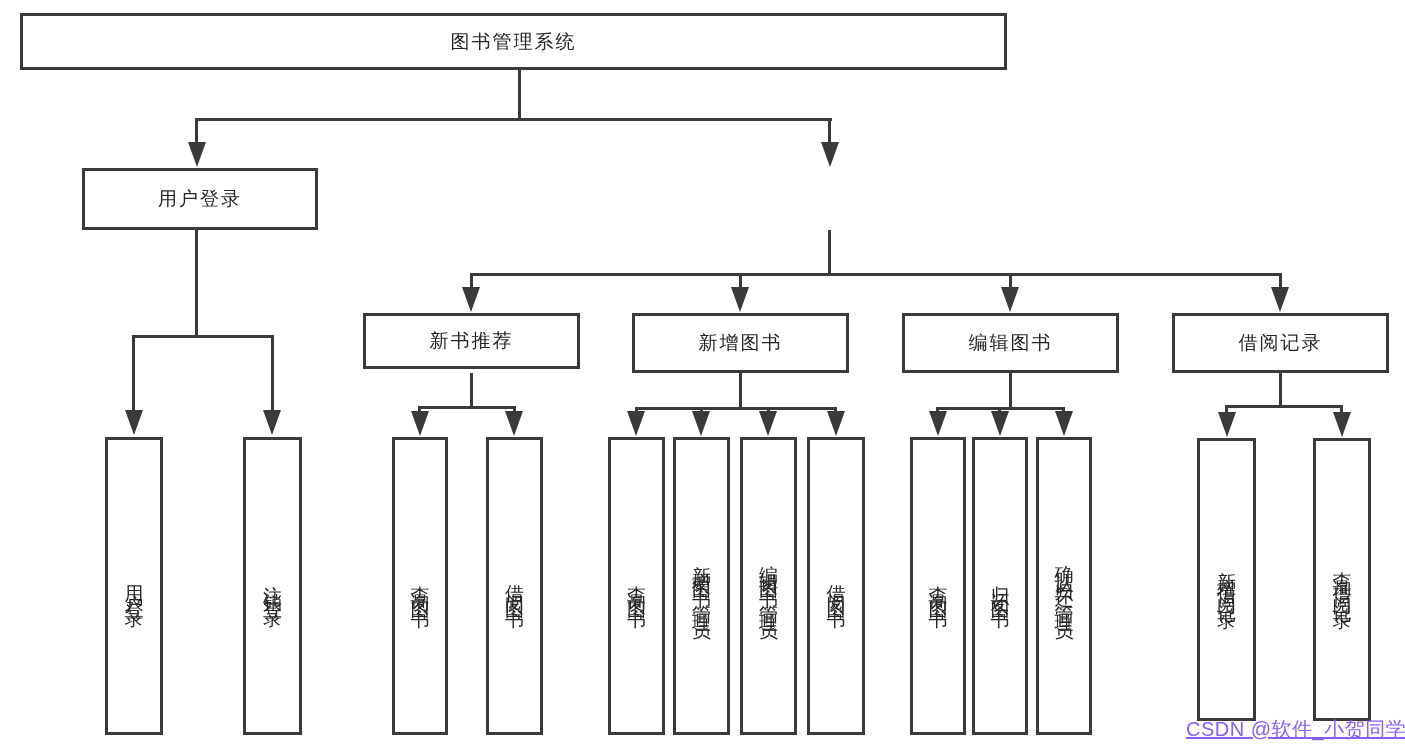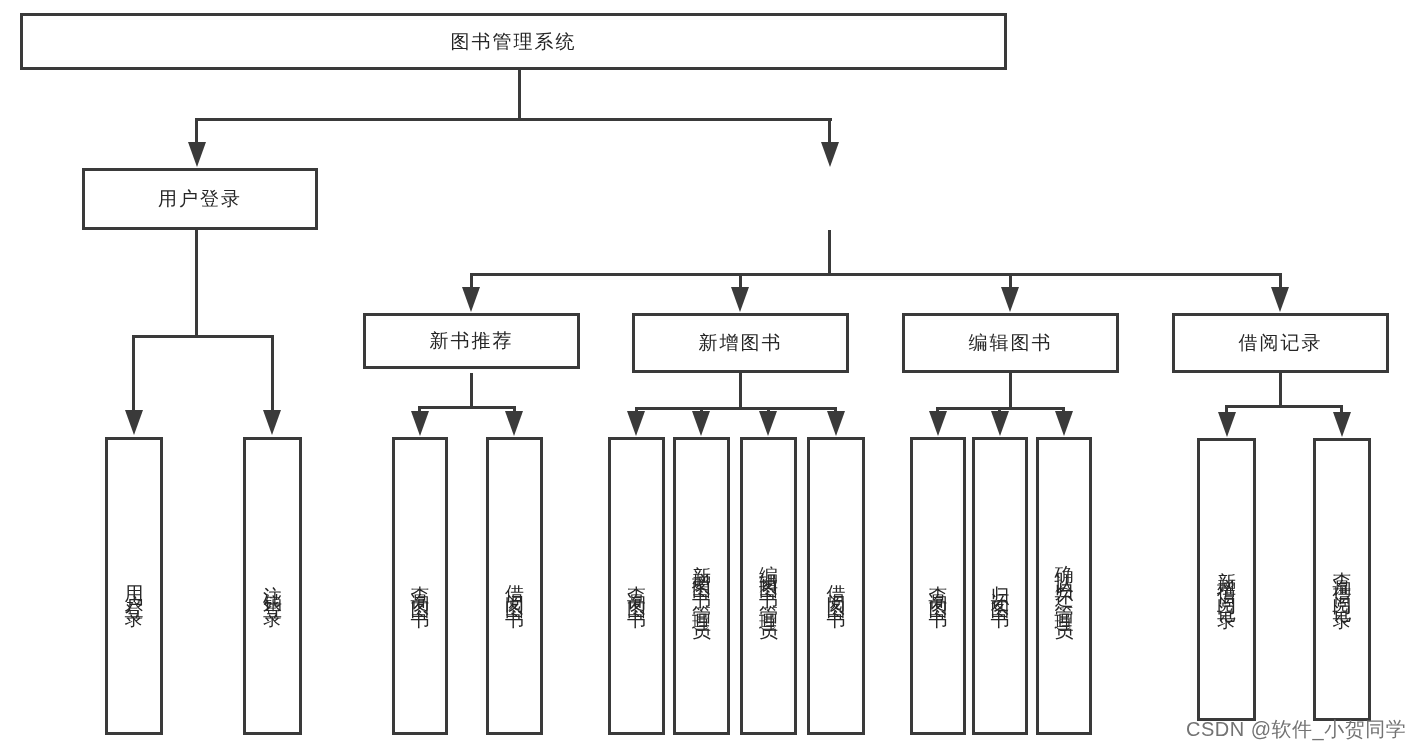--- a/index.html
+++ b/index.html
@@ -17,22 +17,22 @@
     letter-spacing:8px;font-size:19px;
   }
   .h{position:absolute;height:3px;background:#3a3a3a;}
   .v{position:absolute;width:3px;background:#3a3a3a;}
   .a{
     position:absolute;width:0;height:0;
     border-left:9px solid transparent;border-right:9px solid transparent;
     border-top:25px solid #3a3a3a;
   }
   .watermark{
-    position:absolute;left:1186px;top:716px;font-size:20px;color:#737373;
-    letter-spacing:0.5px;white-space:nowrap;
+    position:absolute;left:1186px;top:716px;font-size:20px;color:#8b5cf6;
+    letter-spacing:0.5px;white-space:nowrap;text-decoration:underline;
   }
 </style>
 </head>
 <body>
 
 <div id="canvas">
 
   <div class="box" style="left:20px;top:13px;width:987px;height:57px">图书管理系统</div>
 
   <div class="v" style="left:518px;top:70px;height:48px"></div>

